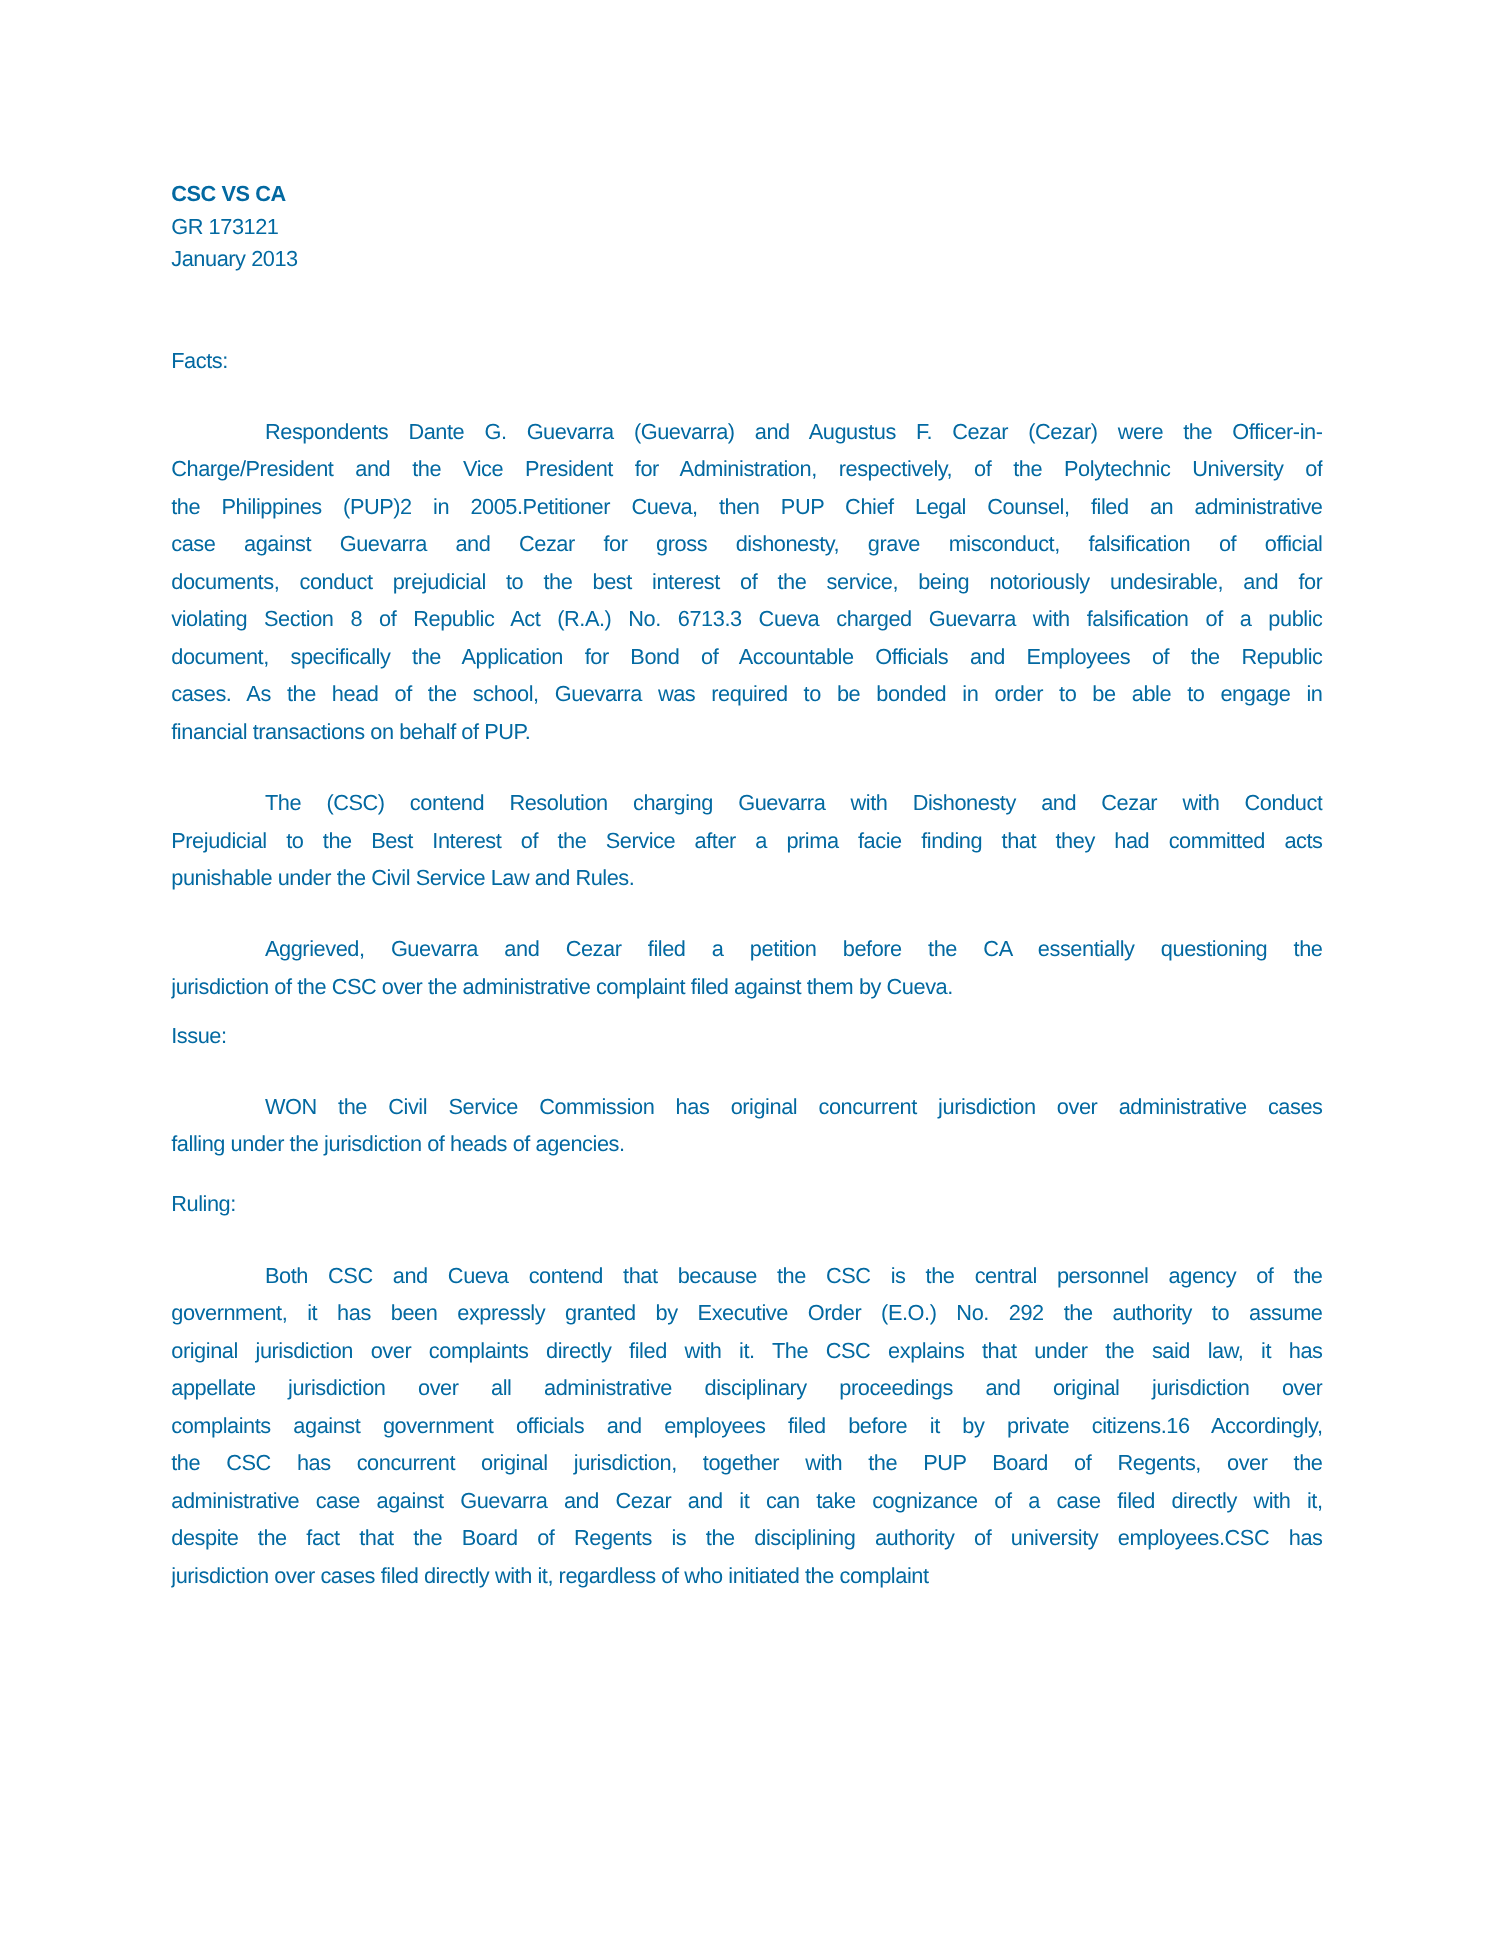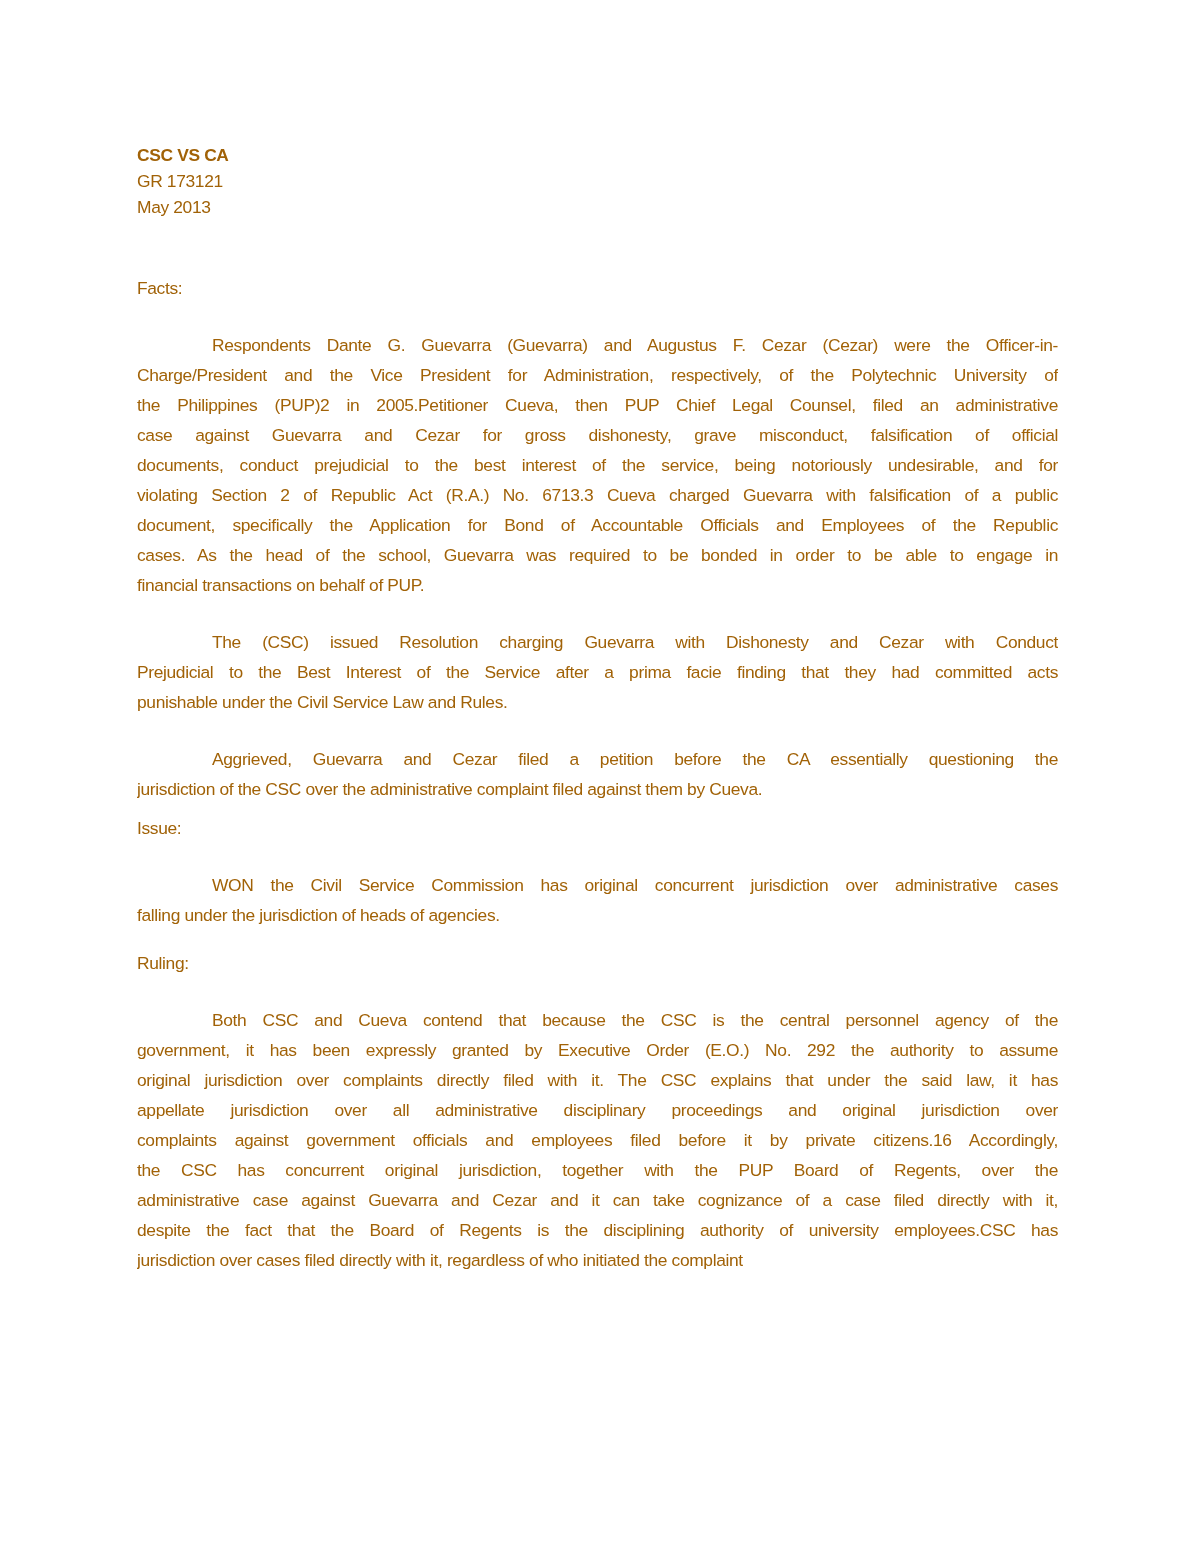--- a/index.html
+++ b/index.html
@@ -1,57 +1,57 @@
 <!DOCTYPE html>
 <html><head>
 <meta charset="utf-8">
 <style>
   html, body { margin: 0; padding: 0; background: #ffffff; }
   body { width: 1200px; height: 1553px; position: relative; overflow: hidden; }
   .page {
     position: absolute; left: 137px; top: 142px; width: 921px;
     font-family: "Liberation Sans", sans-serif;
-    font-size: 17.4px; color: #a16207; letter-spacing: -0.35px;
+    font-size: 17.4px; color: #0369a1; letter-spacing: -0.35px;
   }
   .hl { height: 26px; line-height: 26px; white-space: nowrap; }
   .bold { font-weight: bold; }
   .gap-lg { height: 53px; }
   .label { height: 30px; line-height: 30px; }
   .para { margin-top: 27px; }
   .line {
     height: 30px; line-height: 30px; white-space: nowrap;
     text-align: justify; text-align-last: justify; overflow: hidden;
   }
   .line.last { text-align: right; text-align-last: left; }
   .line.indent { padding-left: 75px; }
 </style>
 </head>
 <body>
 
 <div class="page">
   <div class="hl bold">CSC VS CA</div>
   <div class="hl">GR 173121</div>
-  <div class="hl">May 2013</div>
+  <div class="hl">January 2013</div>
 
   <div class="gap-lg"></div>
   <div class="label">Facts:</div>
 
   <div class="para">
       <div class="line indent">Respondents Dante G. Guevarra (Guevarra) and Augustus F. Cezar (Cezar) were the Officer-in-</div>
       <div class="line">Charge/President and the Vice President for Administration, respectively, of the Polytechnic University of</div>
       <div class="line">the Philippines (PUP)2 in 2005.Petitioner Cueva, then PUP Chief Legal Counsel, filed an administrative</div>
       <div class="line">case against Guevarra and Cezar for gross dishonesty, grave misconduct, falsification of official</div>
       <div class="line">documents, conduct prejudicial to the best interest of the service, being notoriously undesirable, and for</div>
-      <div class="line">violating Section 2 of Republic Act (R.A.) No. 6713.3 Cueva charged Guevarra with falsification of a public</div>
+      <div class="line">violating Section 8 of Republic Act (R.A.) No. 6713.3 Cueva charged Guevarra with falsification of a public</div>
       <div class="line">document, specifically the Application for Bond of Accountable Officials and Employees of the Republic</div>
       <div class="line">cases. As the head of the school, Guevarra was required to be bonded in order to be able to engage in</div>
       <div class="line last">financial transactions on behalf of PUP.</div>
     </div>
   <div class="para">
-      <div class="line indent">The (CSC) issued Resolution charging Guevarra with Dishonesty and Cezar with Conduct</div>
+      <div class="line indent">The (CSC) contend Resolution charging Guevarra with Dishonesty and Cezar with Conduct</div>
       <div class="line">Prejudicial to the Best Interest of the Service after a prima facie finding that they had committed acts</div>
       <div class="line last">punishable under the Civil Service Law and Rules.</div>
     </div>
   <div class="para">
       <div class="line indent">Aggrieved, Guevarra and Cezar filed a petition before the CA essentially questioning the</div>
       <div class="line last">jurisdiction of the CSC over the administrative complaint filed against them by Cueva.</div>
     </div>
 
   <div class="label" style="margin-top:9px">Issue:</div>
   <div class="para">

